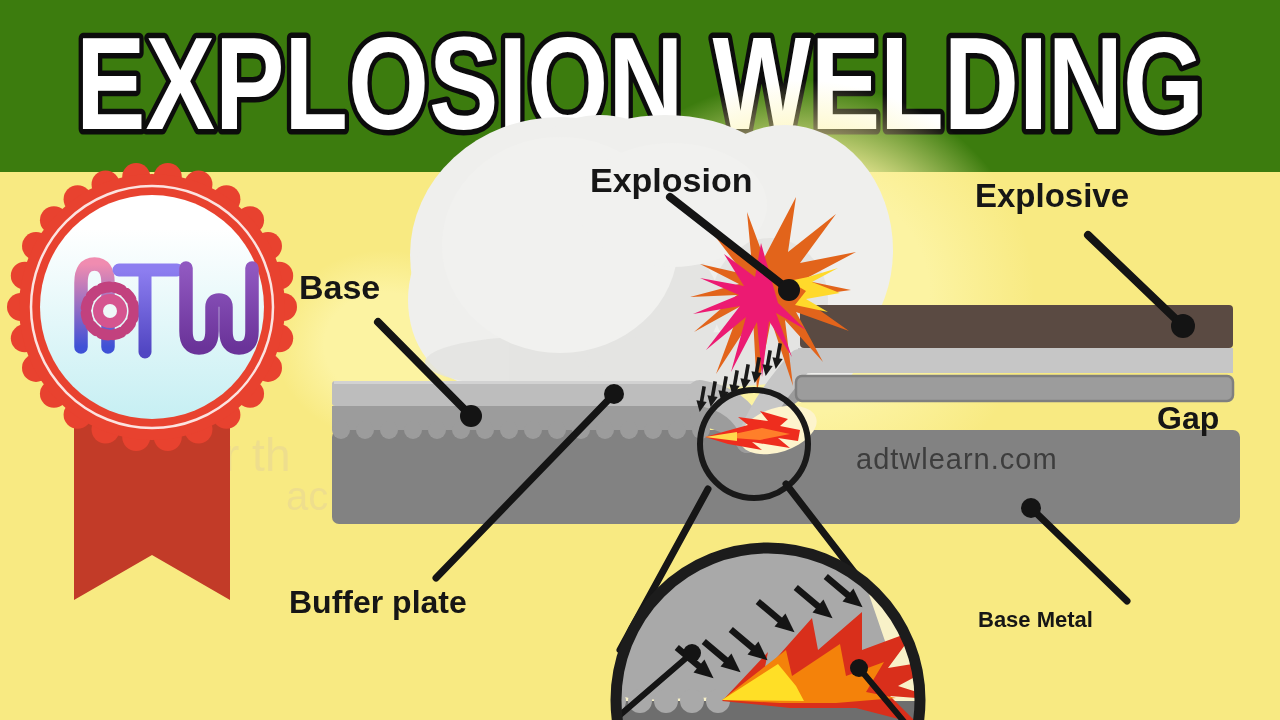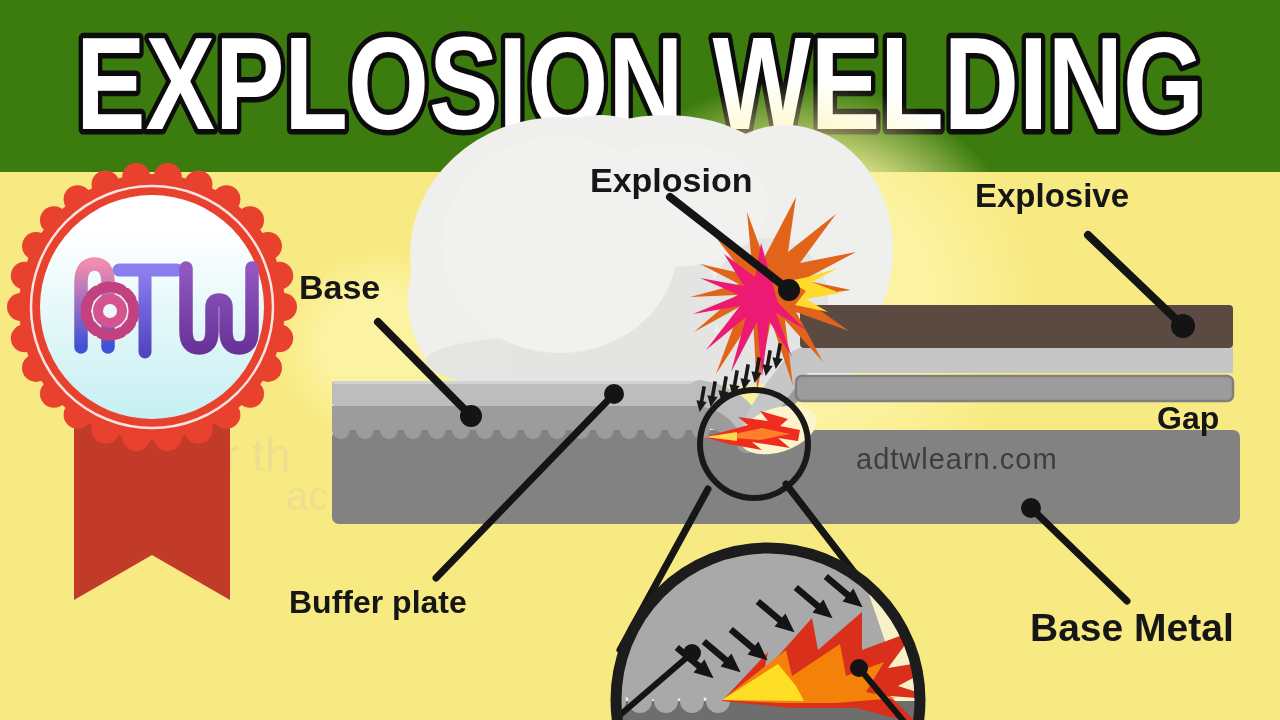--- a/index.html
+++ b/index.html
@@ -186,21 +186,21 @@
   </svg>
 
   <div class="wm" style="left:224px;top:428px;font-size:46px;">r th</div>
   <div class="wm" style="left:286px;top:474px;font-size:40px;">ac</div>
 
   <div class="lbl" style="left:590px;top:163px;font-size:34px;">Explosion</div>
   <div class="lbl" style="left:975px;top:179px;font-size:33px;">Explosive</div>
   <div class="lbl" style="left:299px;top:270px;font-size:34px;">Base</div>
   <div class="lbl" style="left:289px;top:586px;font-size:32px;">Buffer plate</div>
   <div class="lbl" style="left:1157px;top:402px;font-size:32px;">Gap</div>
-  <div class="lbl" style="left:1030px;top:608px;font-size:39px;">Base Metal</div>
+  <div class="lbl" style="left:978px;top:608px;font-size:22px;">Base Metal</div>
   <div class="site" style="left:856px;top:443px;font-size:29px;">adtwlearn.com</div>
 
   <div style="position:absolute;left:0px;top:155px;width:320px;height:490px;">
     <svg width="320" height="490" viewBox="0 0 320 490">
       <defs>
         <linearGradient id="discg" x1="0" y1="0" x2="0" y2="1">
             <stop offset="15%" stop-color="#ffffff"></stop>
             <stop offset="100%" stop-color="#c6eff3"></stop>
           </linearGradient>
         <linearGradient id="gradN" x1="0" y1="0" x2="0" y2="1">

